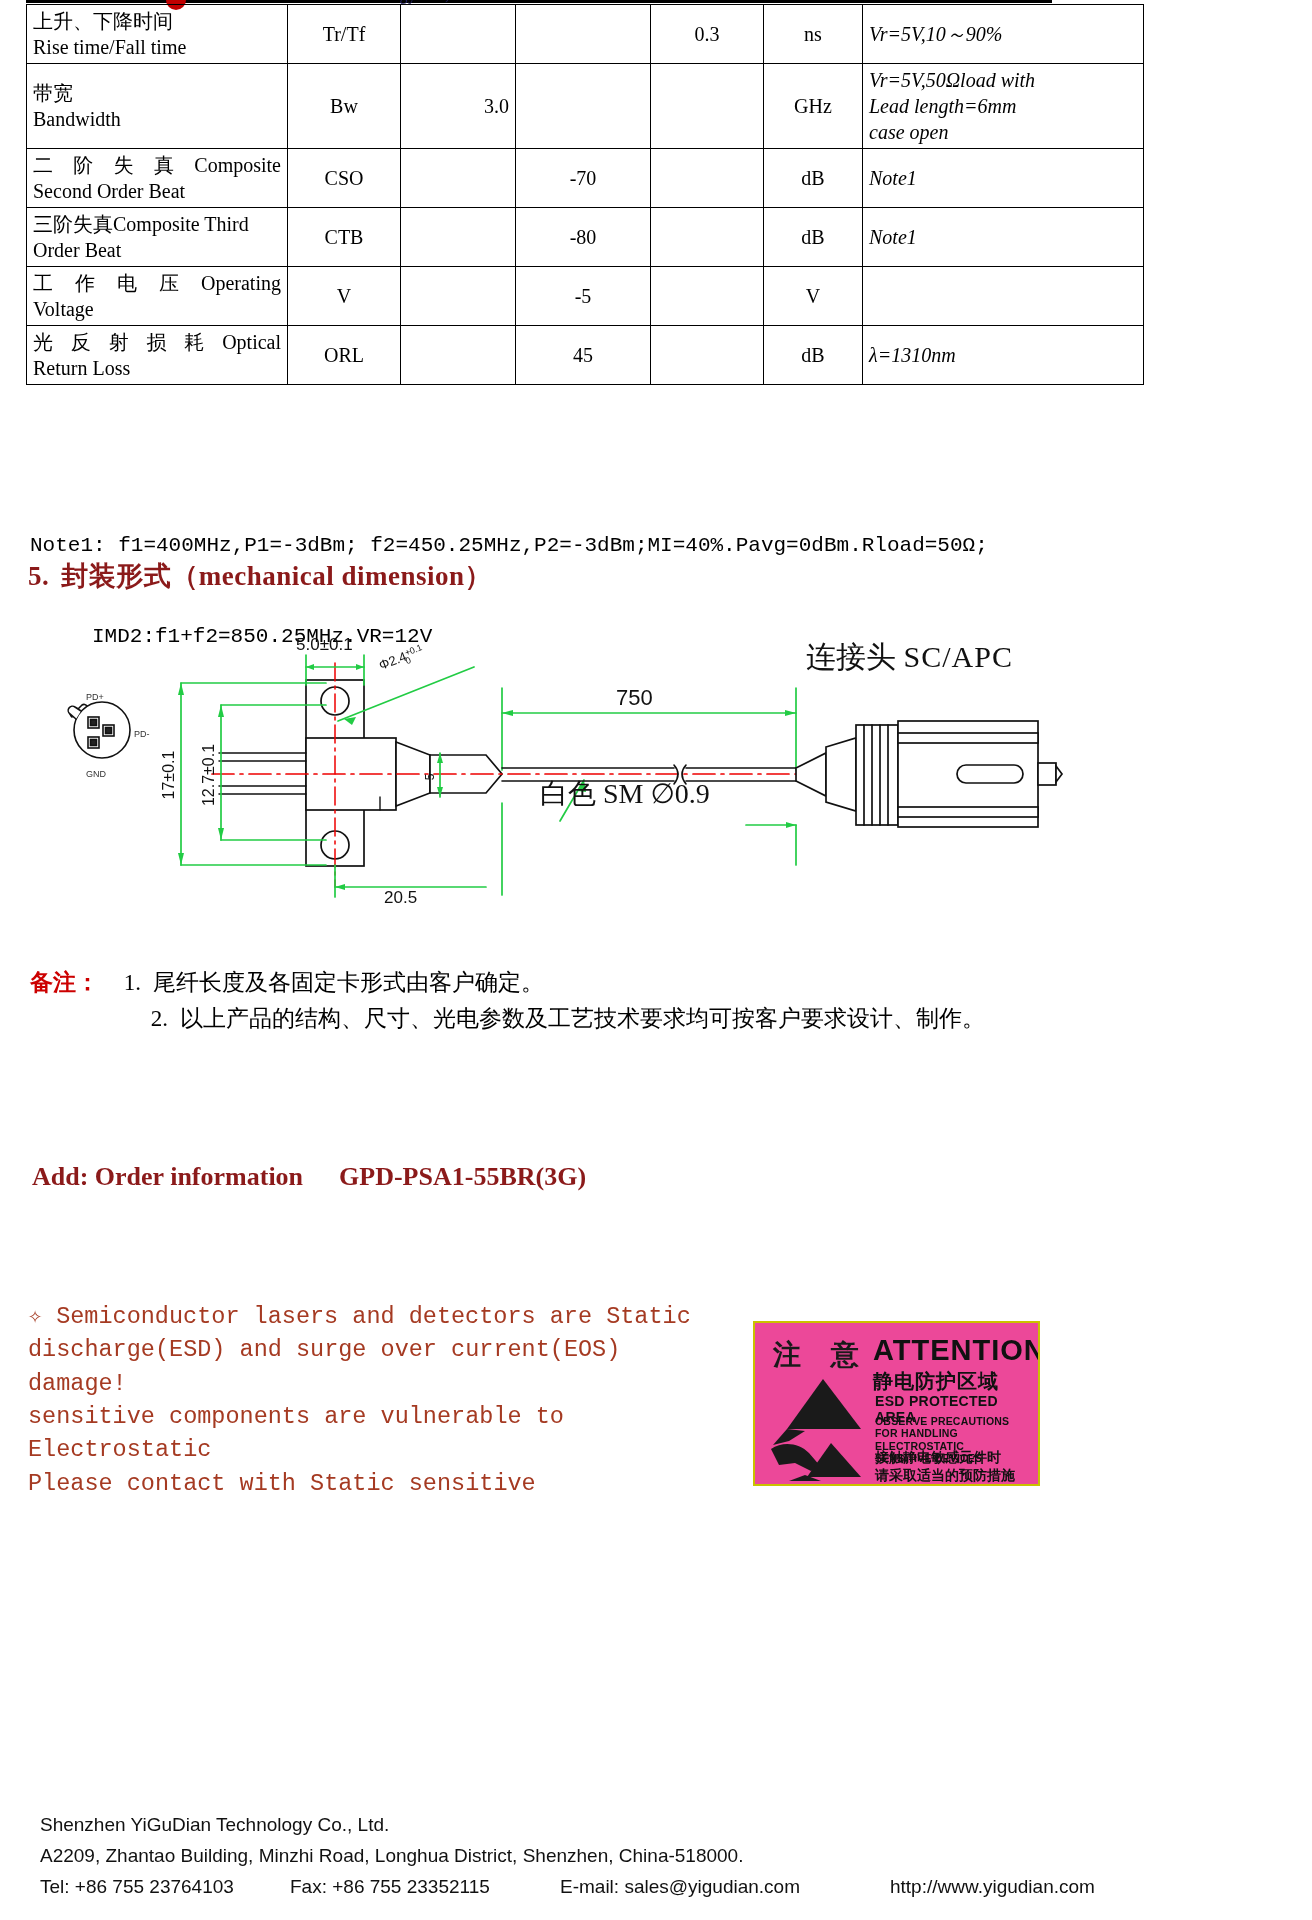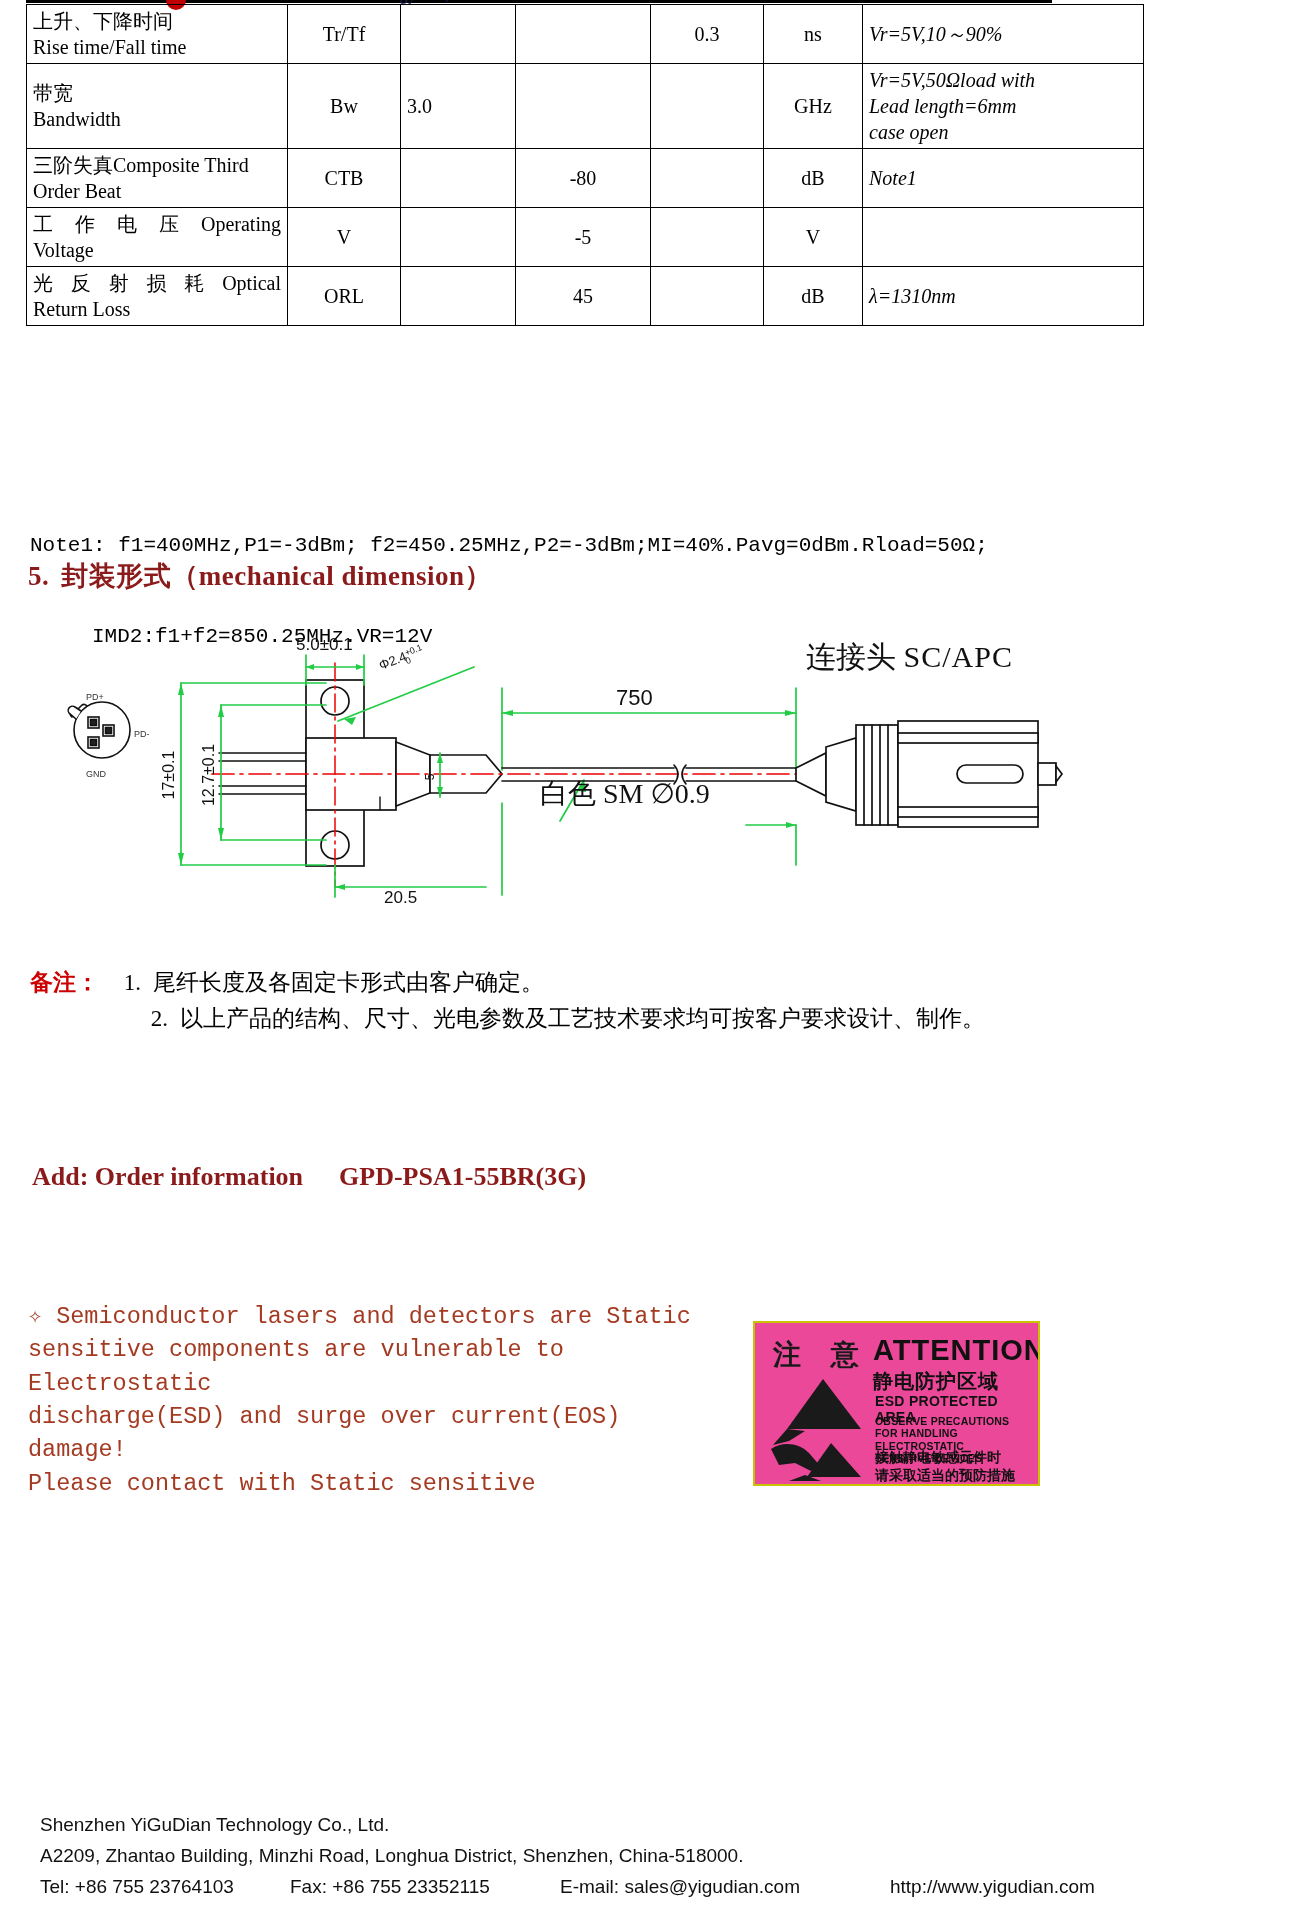--- a/index.html
+++ b/index.html
@@ -62,21 +62,21 @@
     vertical-align: middle;
   }
   td.param {
     text-align: left;
     width: 248px;
   }
   td.sym {
     text-align: center;
     width: 100px;
   }
-  td.vmin { text-align: left; width: 102px; }
+  td.vmin { text-align: right; width: 102px; }
   td.vtyp { text-align: center; width: 122px; }
   td.vmax { text-align: center; width: 100px; }
   td.unit { text-align: center; width: 86px; }
   td.cond { text-align: left; width: 268px; font-style: italic; }
   .cn-justify {
     display: block;
     text-align: justify;
     text-align-last: justify;
   }
   .cn-plain { display: block; }
@@ -302,20 +302,32 @@
         <td class="sym">Bw</td>
         <td class="vmin">3.0</td>
         <td class="vtyp"></td>
         <td class="vmax"></td>
         <td class="unit">GHz</td>
         <td class="cond" style="white-space:pre-line">Vr=5V,50Ωload with
 Lead length=6mm
 case open</td>
       </tr>
 
+      <tr>
+        <td class="param">
+          <span class="cn-justify">二 阶 失 真 Composite</span>
+          <span class="cn-plain">Second Order Beat</span>
+        </td>
+        <td class="sym">CSO</td>
+        <td class="vmin"></td>
+        <td class="vtyp">-70</td>
+        <td class="vmax"></td>
+        <td class="unit">dB</td>
+        <td class="cond">Note1</td>
+      </tr>
 
       <tr>
         <td class="param">
           <span class="cn-plain">三阶失真Composite Third</span>
           <span class="cn-plain">Order Beat</span>
         </td>
         <td class="sym">CTB</td>
         <td class="vmin"></td>
         <td class="vtyp">-80</td>
         <td class="vmax"></td>
@@ -515,22 +527,22 @@
       <span class="rnum">2.</span><span class="rbody">以上产品的结构、尺寸、光电参数及工艺技术要求均可按客户要求设计、制作。</span>
     </div>
   </div>
 
   <div class="order-info">
     <span>Add: Order information</span><span class="code">GPD-PSA1-55BR(3G)</span>
   </div>
 
   <div class="esd-text">
     <div><span class="dia">✧</span><span>Semiconductor lasers and detectors are Static</span></div>
+    <div>discharge(ESD) and surge over current(EOS) damage!</div>
     <div>sensitive components are vulnerable to Electrostatic</div>
-    <div>discharge(ESD) and surge over current(EOS) damage!</div>
     <div>Please contact with Static sensitive</div>
   </div>
 
   <div class="esd-label">
     <div class="lbl-cn">注 意</div>
     <div class="lbl-attn">ATTENTION</div>
     <div class="lbl-cn2">静电防护区域</div>
     <div class="lbl-esdprot">ESD PROTECTED AREA</div>
     <div class="lbl-obs" style="white-space:pre-line">OBSERVE PRECAUTIONS
 FOR HANDLING ELECTROSTATIC

